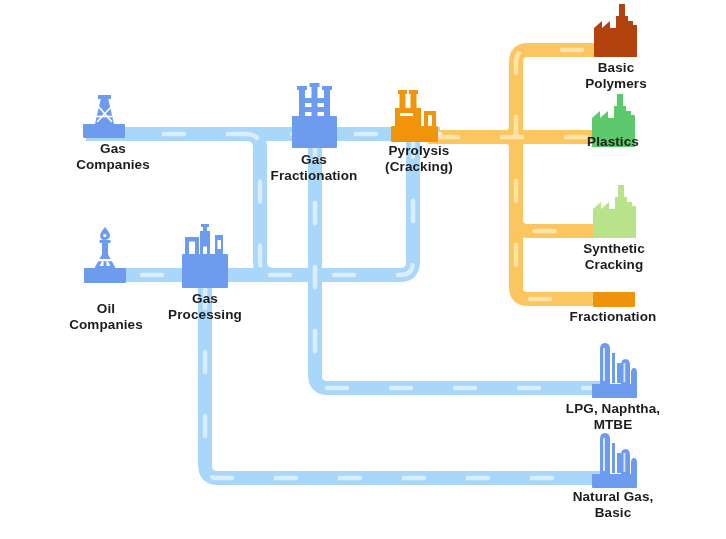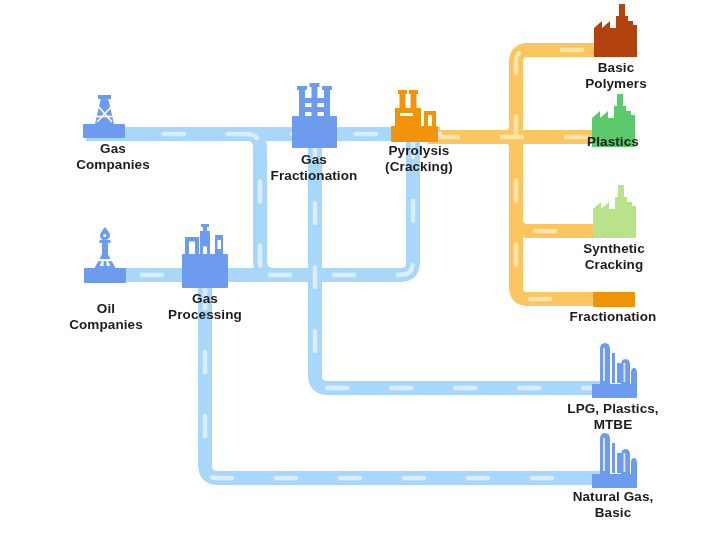--- a/index.html
+++ b/index.html
@@ -169,21 +169,21 @@
       <path d="M8 45 V8 Q8 2 13 2 Q18 2 18 8 V45 Z"></path>
       <rect x="20" y="12" width="3" height="30"></rect>
       <rect x="25" y="22" width="4" height="20"></rect>
       <path d="M29 45 V24 Q29 18 33.5 18 Q38 18 38 24 V45 Z"></path>
       <path d="M39 45 V32 Q39 27 42 27 Q45 27 45 32 V45 Z"></path>
       <rect x="0" y="43" width="45" height="14" rx="1"></rect>
     </g>
     <rect x="11" y="7" width="2" height="33" fill="#ffffff" opacity="0.75"></rect>
     <rect x="31.5" y="22" width="1.8" height="19" fill="#ffffff" opacity="0.75"></rect>
   </svg>
-  <div class="node-label" style="left:538px;top:401px">LPG, Plastics,
+  <div class="node-label" style="left:538px;top:401px">LPG, Naphtha,
 MTBE</div>
 </div>
 
 <div class="node">
   <svg class="icon" style="left:592px;top:431px" width="45" height="57" viewBox="0 0 45 57">
     <g fill="#6D9CEF">
       <path d="M8 45 V8 Q8 2 13 2 Q18 2 18 8 V45 Z"></path>
       <rect x="20" y="12" width="3" height="30"></rect>
       <rect x="25" y="22" width="4" height="20"></rect>
       <path d="M29 45 V24 Q29 18 33.5 18 Q38 18 38 24 V45 Z"></path>

